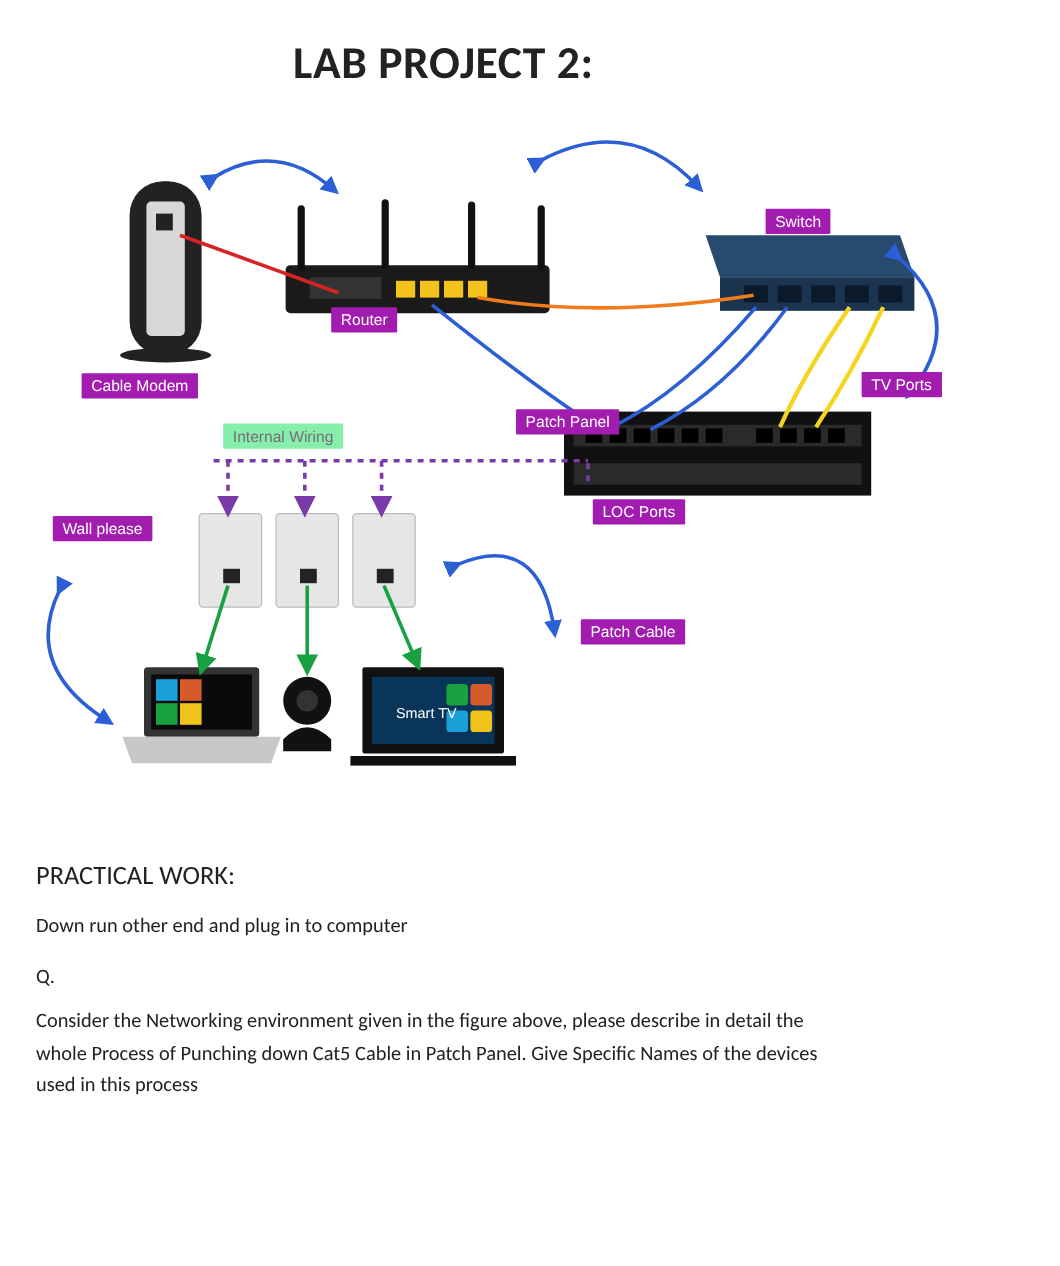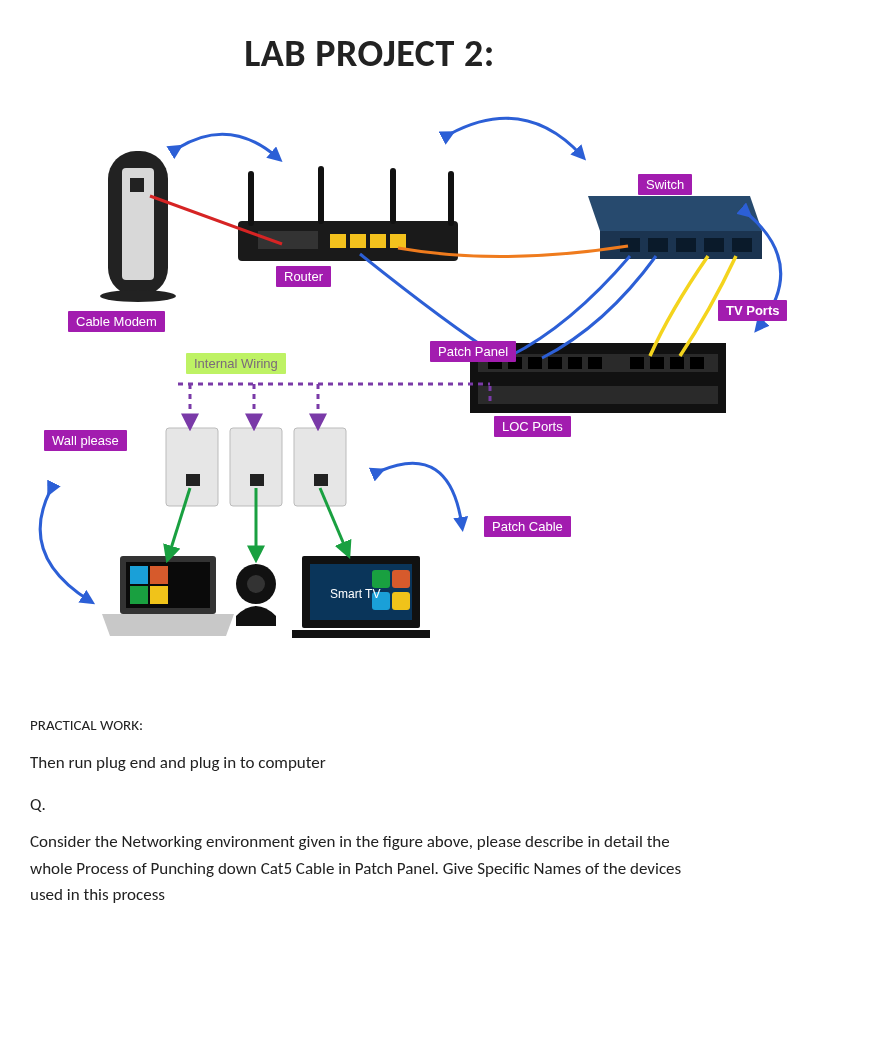--- a/index.html
+++ b/index.html
@@ -38,28 +38,28 @@
   }
   .tag {
     position: absolute;
     font-size: 13px;
     font-family: Arial, sans-serif;
     padding: 3px 8px;
     border-radius: 1px;
     white-space: nowrap;
   }
   .tag.grey { background: #a21caf; color: #fff; }
-  .tag.faint { background: #bef264; color: #7a6a7a; }
+  .tag.faint { background: #86efac; color: #7a6a7a; }
   .body-text {
     font-size: 17px;
     line-height: 1.55;
     margin: 0 0 18px 0;
   }
   .section-header {
-    font-size: 15px;
+    font-size: 22px;
     margin: 22px 0 16px 0;
   }
   .underline-block {
     border-bottom: 1.5px solid #222;
     padding-bottom: 8px;
     margin-bottom: 14px;
   }
   .q {
     font-size: 17px;
     margin: 10px 0 14px 0;
@@ -196,30 +196,30 @@
       <path d="M290 392 L318 458" stroke="#19a040" stroke-width="3" fill="none" marker-end="url(#arrGreen)"></path>
 
       <path d="M148 52 Q200 20 248 62" stroke="#2c5fd6" stroke-width="3" fill="none" marker-start="url(#arrBlueSm)" marker-end="url(#arrBlueSm)"></path>
       <path d="M420 38 Q495 -2 552 60" stroke="#2c5fd6" stroke-width="3" fill="none" marker-start="url(#arrBlueSm)" marker-end="url(#arrBlueSm)"></path>
       <path d="M718 118 Q778 170 728 232" stroke="#2c5fd6" stroke-width="3" fill="none" marker-start="url(#arrBlueSm)" marker-end="url(#arrBlueSm)"></path>
       <path d="M350 375 Q420 345 432 430" stroke="#2c5fd6" stroke-width="3" fill="none" marker-start="url(#arrBlueSm)" marker-end="url(#arrBlueSm)"></path>
       <path d="M20 395 Q-12 460 60 505" stroke="#2c5fd6" stroke-width="3" fill="none" marker-start="url(#arrBlueSm)" marker-end="url(#arrBlueSm)"></path>
     </svg>
 
     <div class="tag grey" style="left:38px; top:215px;">Cable Modem</div>
-    <div class="tag grey" style="left:246px; top:170px;">Router</div>
+    <div class="tag grey" style="left:246px; top:160px;">Router</div>
     <div class="tag grey" style="left:608px; top:78px;">Switch</div>
-    <div class="tag grey" style="left:688px; top:204px;font-weight:bold;">TV Ports</div>
+    <div class="tag grey" style="left:688px; top:214px;">TV Ports</div>
     <div class="tag grey" style="left:400px; top:245px;">Patch Panel</div>
     <div class="tag grey" style="left:464px; top:320px;">LOC Ports</div>
     <div class="tag faint" style="left:156px; top:257px;">Internal Wiring</div>
     <div class="tag grey" style="left:14px; top:334px;">Wall please</div>
     <div class="tag grey" style="left:454px; top:420px;text-align:center;">Patch Cable</div>
   </div>
 
   <p class="section-header">PRACTICAL WORK:</p>
-  <p class="body-text">Then run plug end and plug in to computer</p>
+  <p class="body-text">Down run other end and plug in to computer</p>
 
 
   <p class="q">Q.</p>
   <p class="body-text">Consider the Networking environment given in the figure above, please describe in detail the whole Process of Punching down Cat5 Cable in Patch Panel. Give Specific Names of the devices used in this process</p>
 
 </div>
 
 </body></html>

